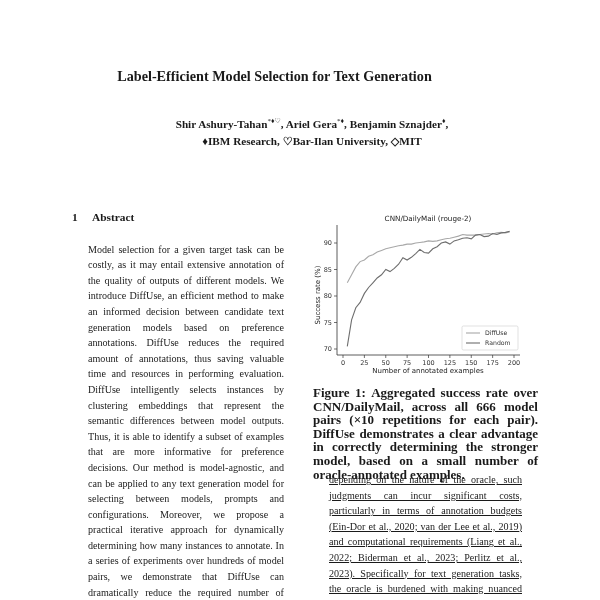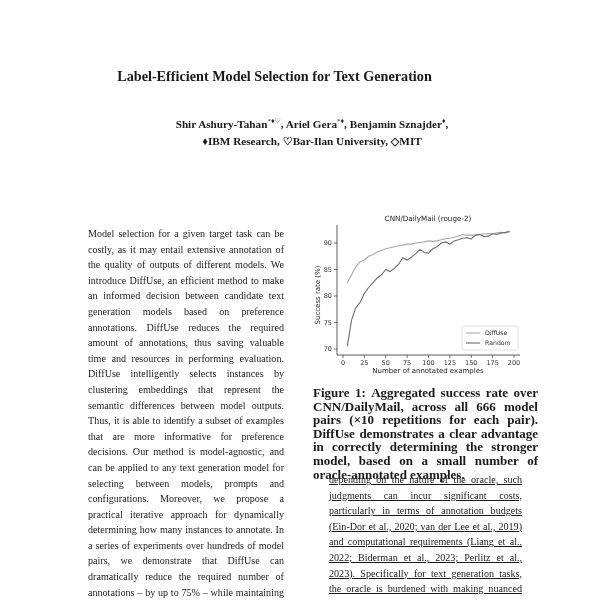--- a/index.html
+++ b/index.html
@@ -28,20 +28,21 @@
 <div class="authors">
   <div>
     <span>Shir Ashury-Tahan</span><sup>*♦♡</sup>,
     <span>Ariel Gera</span><sup>*♦</sup>,
     <span>Benjamin Sznajder</span><sup>♦</sup>,
   </div>
   <div class="affil">♦IBM Research, ♡Bar-Ilan University, ◇MIT</div>
 </div>
 
 <div class="col col-left">
+  <h2><span class="num">1</span><span>Abstract</span></h2>
   <p>Model selection for a given target task can be costly, as it may entail extensive annotation of the quality of outputs of different models. We introduce DiffUse, an efficient method to make an informed decision between candidate text generation models based on preference annotations. DiffUse reduces the required amount of annotations, thus saving valuable time and resources in performing evaluation. DiffUse intelligently selects instances by clustering embeddings that represent the semantic differences between model outputs. Thus, it is able to identify a subset of examples that are more informative for preference decisions. Our method is model-agnostic, and can be applied to any text generation model for selecting between models, prompts and configurations. Moreover, we propose a practical iterative approach for dynamically determining how many instances to annotate. In a series of experiments over hundreds of model pairs, we demonstrate that DiffUse can dramatically reduce the required number of annotations – by up to 75% – while maintaining high evaluation reliability.</p>
   <h2 class="intro-h"><span class="num">2</span><span>Introduction</span></h2>
   <p>Model evaluation is a prerequisite for informed decisions – predominantly, choosing the right model for the task. As such, an essential requirement is</p>
 </div>
 
 <svg class="chart" viewBox="300 210 240 172" width="240" height="172">
   <text id="ch-title" x="428" y="221" font-size="7.2" text-anchor="middle" fill="#222">CNN/DailyMail (rouge-2)</text>
   <g id="axes">
       <line x1="337" y1="225" x2="337" y2="355" stroke="#333" stroke-width="0.8"></line>
       <line x1="337" y1="355" x2="520" y2="355" stroke="#333" stroke-width="0.8"></line>

